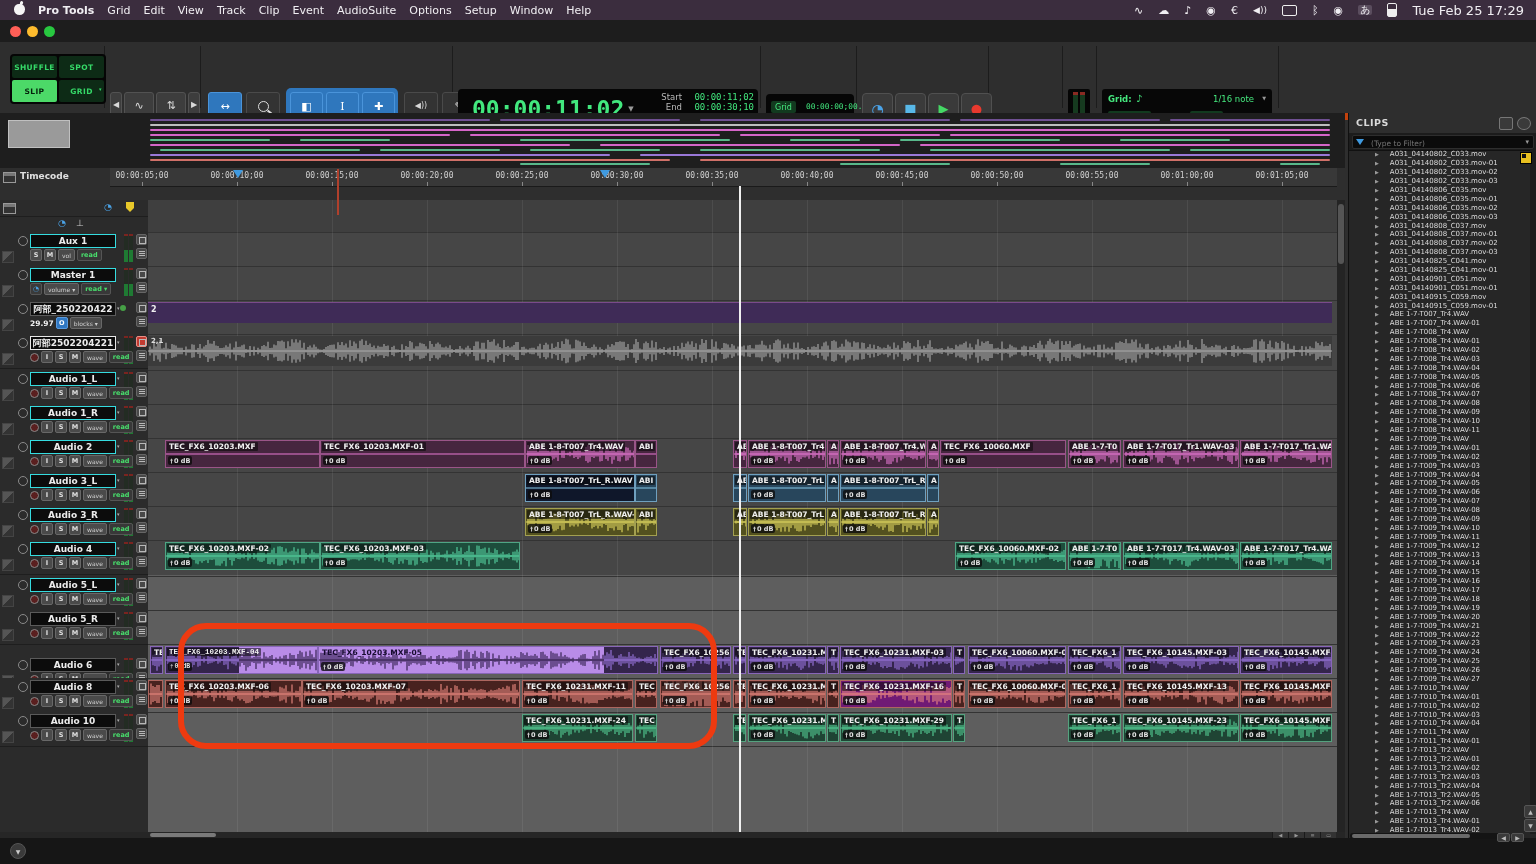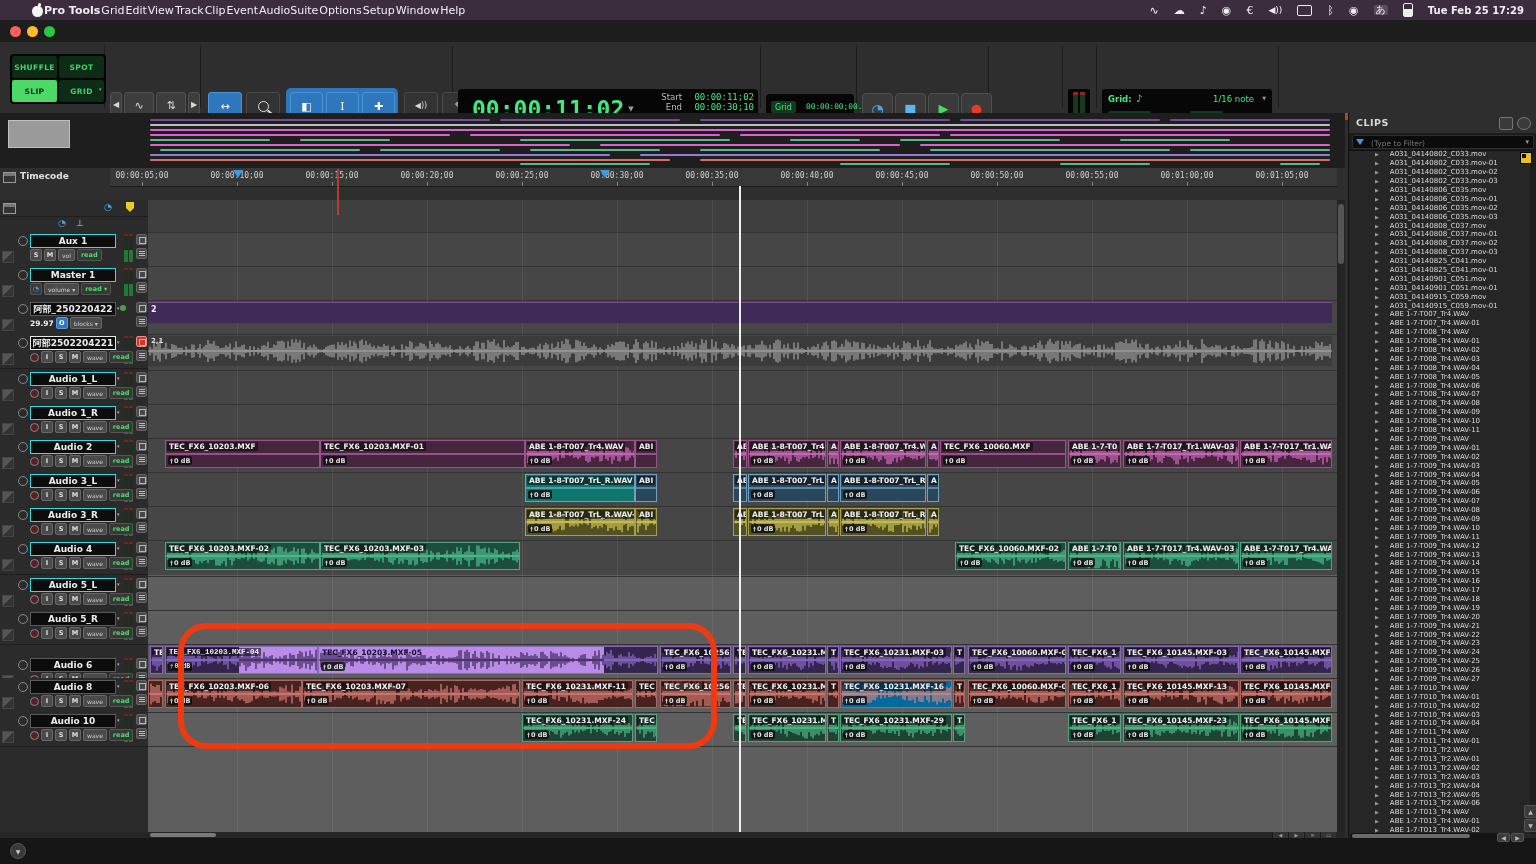--- a/index.html
+++ b/index.html
@@ -1,30 +1,30 @@
 <!DOCTYPE html>
 <html><head>
 <meta charset="utf-8">
 <style>
   html,body{margin:0;padding:0}
   body{width:1536px;height:864px;position:relative;overflow:hidden;background:#2e2e2e;
        font-family:"DejaVu Sans",sans-serif;-webkit-font-smoothing:antialiased}
   
   #menubar{position:absolute;left:0;top:0;width:1536px;height:20px;background:#3b2d3e;color:#f0eef2;
            display:flex;align-items:center;font-size:11px}
-  #menu-left{display:flex;align-items:flex-end;gap:1px;padding-left:32px}
+  #menu-left{display:flex;align-items:flex-start;gap:13px;padding-left:14px}
   .apple{width:11px;height:11px;background:#f5f5f5;border-radius:45% 45% 50% 50%;position:relative}
   .apple::after{content:'';position:absolute;right:2px;top:-3px;width:3px;height:4px;background:#f5f5f5;border-radius:50%;transform:rotate(25deg)}
   .mi{white-space:nowrap;cursor:default}
   .mi.bold{font-weight:bold}
   #menu-right{margin-left:auto;display:flex;align-items:center;gap:15px;padding-right:12px;font-size:11px}
   .sico{color:#f0eef2;font-size:11px;line-height:1}
   .disp-ico{width:13px;height:9px;border:1.3px solid #eee;border-radius:2px}
   .batt-ico{width:8px;height:12px;border:1.2px solid #eee;border-radius:2px;background:linear-gradient(to top,#eee 55%,transparent 55%)}
-  #menu-clock{font-size:10px;font-weight:700}
+  #menu-clock{font-size:13px;font-weight:400}
   
   #titlebar{position:absolute;left:0;top:20px;width:1536px;height:22px;background:#1d1d1d;border-bottom:1px solid #0c0c0c}
   .tl{position:absolute;top:6px;width:11px;height:11px;border-radius:50%}
   #title-center{position:absolute;left:0;top:3px;width:100%;text-align:center;color:#c8c8c8;font-size:10.5px;font-weight:bold}
   .doc-ico{display:inline-block;width:9px;height:11px;background:#5f6e7e;border-radius:1px;vertical-align:-2px;margin-right:5px;border-top:2px solid #88c;box-sizing:border-box}
   
   #toolbar{position:absolute;left:0;top:42px;width:1536px;height:71px;background:#2e2e2e;border-bottom:7px solid #c2410c}
   .vsep{position:absolute;top:4px;height:62px;width:1px;background:#1c1c1c}
   #modes{position:absolute;left:10px;top:12px;width:92px;height:46px;background:#050505;border-radius:4px;padding:2px;display:grid;grid-template-columns:1fr 1fr;gap:2px}
   .mode{border-radius:2px;background:#0d2b16;color:#35d968;font-size:7.5px;font-weight:bold;display:flex;align-items:center;justify-content:center;letter-spacing:.4px;position:relative}
@@ -954,21 +954,21 @@
         <svg width="92" height="26">
           <path d="M0 13H92" stroke="#e878d4" stroke-width="1" fill="none"></path>
           <path d="M2 10.9V15.1M4 6.1V19.9M6 3.9V22.1M8 9.9V16.1M10 7.4V18.6M12 4.3V21.7M14 10.5V15.5M16 6.2V19.8M18 10.6V15.4M20 8.8V17.2M22 8.0V18.0M24 8.8V17.2M26 10.5V15.5M28 8.6V17.4M30 5.2V20.8M32 11.4V14.6M34 5.2V20.8M36 5.1V20.9M38 8.9V17.1M40 9.8V16.2M42 10.9V15.1M44 8.0V18.0M46 11.2V14.8M48 12.3V13.7M50 10.8V15.2M52 9.1V16.9M54 9.2V16.8M56 8.2V17.8M58 7.9V18.1M60 7.1V18.9M62 9.3V16.7M64 9.6V16.4M66 6.5V19.5M68 7.3V18.7M70 4.2V21.8M72 4.9V21.1M74 5.3V20.7M76 11.7V14.3M78 7.1V18.9M80 8.8V17.2M82 2.6V23.4M84 9.7V16.3M86 4.8V21.2M88 9.8V16.2M90 8.4V17.6" stroke="#e878d4" stroke-width="1.1" fill="none"></path>
         </svg>
         <span class="cl">ABE 1-7-T017_Tr1.WA</span>
         <span class="gain">
           <i class="fad" style="font-style: normal;">†</i>
           <i style="font-style: normal;">0 dB</i>
         </span>
       </div>
-      <div class="clip" style="left: 377px; top: 274px; width: 110px; height: 28px; background: #0f766e; border-color: rgb(111, 160, 191);">
+      <div class="clip" style="left: 377px; top: 274px; width: 110px; height: 28px; background: #0f172a; border-color: rgb(111, 160, 191);">
         <svg width="110" height="26">
           <path d="M0 13H110" stroke="#85c8e8" stroke-width="1" fill="none"></path>
         </svg>
         <span class="cl">ABE 1-8-T007_TrL_R.WAV</span>
         <span class="gain">
           <i class="fad" style="font-style: normal;">†</i>
           <i style="font-style: normal;">0 dB</i>
         </span>
       </div>
       <div class="clip" style="left: 487px; top: 274px; width: 22px; height: 28px; background: rgb(40, 70, 92); border-color: rgb(111, 160, 191);">
@@ -1356,21 +1356,21 @@
           <i style="font-style: normal;">0 dB</i>
         </span>
       </div>
       <div class="clip" style="left: 679px; top: 480px; width: 12px; height: 28px; background: rgb(72, 34, 31); border-color: rgb(173, 102, 95);">
         <svg width="12" height="26">
           <path d="M0 13H12" stroke="#ef8b82" stroke-width="1" fill="none"></path>
           <path d="M2 11.4V14.6M4 11.9V14.1M6 10.5V15.5M8 8.9V17.1M10 11.6V14.4" stroke="#ef8b82" stroke-width="1.1" fill="none"></path>
         </svg>
         <span class="cl">T</span>
       </div>
-      <div class="clip" style="left: 692px; top: 480px; width: 112px; height: 28px; background: #0369a1; border-color: rgb(173, 102, 95);">
+      <div class="clip" style="left: 692px; top: 480px; width: 112px; height: 28px; background: #701a75; border-color: rgb(173, 102, 95);">
         <svg width="112" height="26">
           <path d="M0 13H112" stroke="#ef8b82" stroke-width="1" fill="none"></path>
           <path d="M2 4.4V21.6M4 5.2V20.8M6 8.8V17.2M8 9.6V16.4M10 9.9V16.1M12 3.4V22.6M14 6.6V19.4M16 11.1V14.9M18 11.3V14.7M20 9.4V16.6M22 3.9V22.1M24 9.6V16.4M26 4.5V21.5M28 3.9V22.1M30 4.4V21.6M32 7.0V19.0M34 6.6V19.4M36 9.4V16.6M38 11.9V14.1M40 8.2V17.8M42 11.7V14.3M44 8.9V17.1M46 12.2V13.8M48 9.8V16.2M50 9.9V16.1M52 10.7V15.3M54 12.3V13.7M56 10.5V15.5M58 11.2V14.8M60 11.6V14.4M62 7.9V18.1M64 6.7V19.3M66 11.0V15.0M68 6.4V19.6M70 6.5V19.5M72 7.6V18.4M74 3.7V22.3M76 10.0V16.0M78 5.6V20.4M80 4.9V21.1M82 4.8V21.2M84 11.3V14.7M86 6.8V19.2M88 4.5V21.5M90 11.7V14.3M92 5.1V20.9M94 5.7V20.3M96 2.6V23.4M98 5.5V20.5M100 4.5V21.5M102 8.4V17.6M104 4.1V21.9M106 6.1V19.9M108 6.9V19.1M110 6.0V20.0" stroke="#ef8b82" stroke-width="1.1" fill="none"></path>
         </svg>
         <span class="cl">TEC_FX6_10231.MXF-16</span>
         <span class="gain">
           <i class="fad" style="font-style: normal;">†</i>
           <i style="font-style: normal;">0 dB</i>
         </span>
       </div>

